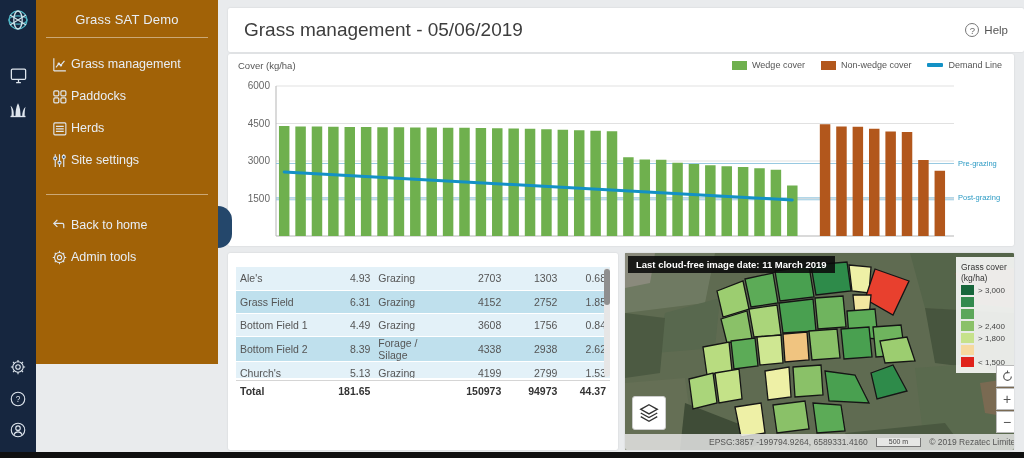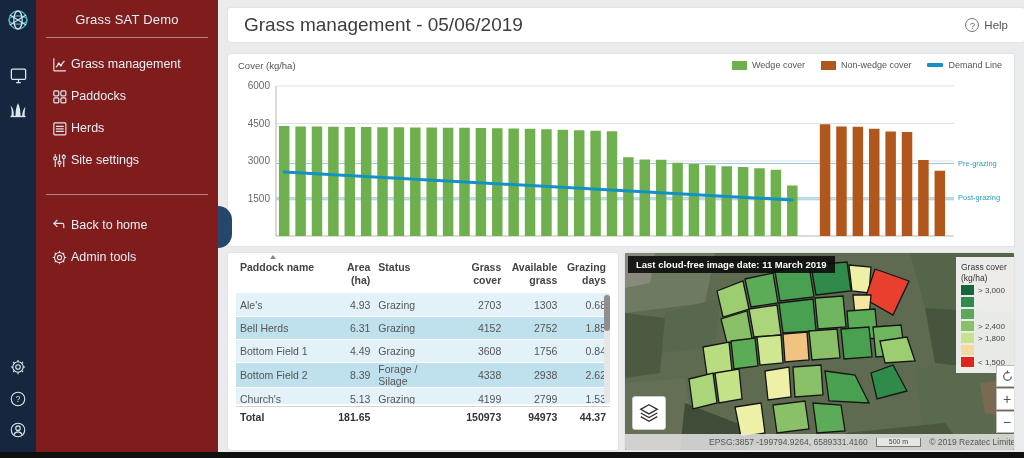--- a/index.html
+++ b/index.html
@@ -5,33 +5,33 @@
   * { margin:0; padding:0; box-sizing:border-box; }
   html,body { width:1024px; height:458px; overflow:hidden; background:#101010;
     font-family:"Liberation Sans", sans-serif; }
   .app { position:relative; width:1024px; height:452px; background:#e9ebed; }
 
   
   .rail { position:absolute; left:0; top:0; width:36px; height:452px; background:#16263f; z-index:5; }
   .rail .ricon { position:absolute; left:0; width:36px; display:flex; justify-content:center; color:#dfe6ee; }
 
   
-  .sidebar { position:absolute; left:36px; top:0; width:182px; height:452px; background:#7f1d1d; color:#e8eef5; z-index:4; }
+  .sidebar { position:absolute; left:36px; top:0; width:182px; height:364px; background:#a16207; color:#e8eef5; z-index:4; }
   .sb-title { text-align:center; font-size:13px; padding:12px 6px 10px; letter-spacing:.2px; }
   .sb-div { height:1px; background:rgba(255,255,255,.45); margin:0 10px; }
   .sb-nav { padding:10px 0 6px; }
   .sb-item { display:flex; align-items:center; gap:3px; padding:7px 14px; font-size:12.5px; cursor:pointer; }
   .sb-item .icn { width:18px; height:18px; flex:0 0 18px; display:flex; align-items:center; justify-content:center; }
   .handle { position:absolute; left:218px; top:206px; width:14px; height:42px; background:#24476b;
     border-radius:0 21px 21px 0; z-index:3; }
 
   
   .main { position:absolute; left:218px; top:0; width:806px; height:452px; }
   .card { background:#fff; border-radius:2px; box-shadow:0 0 2px rgba(0,0,0,.12); position:absolute; }
-  .header-card { left:10px; top:8px; width:796px; height:34px; display:flex; align-items:center;
+  .header-card { left:10px; top:8px; width:796px; height:44px; display:flex; align-items:center;
     justify-content:space-between; padding:0 16px; }
   .page-title { font-size:19px; color:#3d3d3d; }
   .help { display:flex; align-items:center; gap:5px; font-size:11.5px; color:#555; cursor:pointer; }
   .help .qcirc { width:14px; height:14px; border:1.2px solid #777; border-radius:50%; font-size:9.5px;
     display:flex; align-items:center; justify-content:center; color:#666; }
 
   
   .chart-card { left:10px; top:54px; width:786px; height:192px; padding:6px 8px 4px; }
   .chart-top { display:flex; justify-content:space-between; align-items:flex-start; height:20px; }
   .yaxis-title { font-size:9.5px; color:#555; padding-left:2px; }
@@ -44,21 +44,21 @@
   
   .table-card { left:10px; top:253px; width:390px; height:197px; padding:6px 8px; overflow:hidden; }
   table.pdk { width:100%; border-collapse:collapse; table-layout:fixed; font-size:10.5px; color:#555; }
   table.pdk col.c0{width:26%} table.pdk col.c1{width:11%} table.pdk col.c2{width:21%}
   table.pdk col.c3{width:14%} table.pdk col.c4{width:15%} table.pdk col.c5{width:13%}
   table.pdk th { font-weight:bold; color:#444; text-align:left; vertical-align:top; padding:2px 4px 6px;
     line-height:1.25; position:relative; cursor:pointer; }
   table.pdk th.num, table.pdk td.num { text-align:right; }
   .sort-ind { position:absolute; top:-4px; left:34px; width:0; height:0; border-left:3.5px solid transparent;
     border-right:3.5px solid transparent; border-bottom:4.5px solid #888; }
-  .tbody-wrap { position:relative; height:111px; overflow:hidden; }
+  .tbody-wrap { position:relative; height:111px; overflow:hidden;margin-top:8px; }
   table.pdk td { padding:0 4px; height:23px; }
   tbody#rows tr { background:#e3f1f8; }
   tbody#rows tr.alt { background:#bfe0ed; }
   tbody#rows tr td { border-bottom:1.5px solid #fff; }
   .sb-track { position:absolute; right:0; top:1px; bottom:1px; width:6px; background:#e6e6e6; border-radius:3px; }
   .sb-thumb { position:absolute; top:1px; left:0; width:6px; height:36px; background:#8f8f8f; border-radius:3px; cursor:pointer; }
   table.totals { margin-top:2px; }
   table.totals td { font-weight:bold; color:#333; height:20px; }
   table.totals tr:first-child td { border-top:1px solid #d5d5d5; }
 
@@ -294,63 +294,41 @@
           <rect x="632.9990243902439" y="48.75" width="10.489756097560976" height="107.25" fill="#b2571c"></rect>
           <rect x="649.389268292683" y="51.5" width="10.489756097560976" height="104.5" fill="#b2571c"></rect>
           <rect x="665.779512195122" y="52" width="10.489756097560976" height="104" fill="#b2571c"></rect>
           <rect x="682.169756097561" y="80" width="10.489756097560976" height="76" fill="#b2571c"></rect>
           <rect x="698.5600000000001" y="90.75" width="10.489756097560976" height="65.25" fill="#b2571c"></rect>
           <line x1="48.19512195121951" y1="92" x2="556.2926829268293" y2="120" stroke="#1391c5" stroke-width="3" stroke-linecap="round"></line>
         </svg>
     </div>
 
     <div class="card table-card">
-      <table class="pdk">
-        <colgroup>
-            <col class="c0">
-            <col class="c1">
-            <col class="c2">
-            <col class="c3">
-            <col class="c4">
-            <col class="c5">
-          </colgroup>
-        <thead>
-          <tr>
-            <th>
-              <span class="sort-ind"></span>
-              <span>Paddock name</span></th>
-            <th class="num">Area (ha)</th>
-            <th>Status</th>
-            <th class="num">Grass cover</th>
-            <th class="num">Available grass</th>
-            <th class="num">Grazing days</th>
-          </tr>
-        </thead>
-      </table>
       <div class="tbody-wrap">
         <table class="pdk">
           <colgroup>
               <col class="c0">
               <col class="c1">
               <col class="c2">
               <col class="c3">
               <col class="c4">
               <col class="c5">
             </colgroup>
           <tbody id="rows">
               <tr>
                 <td>Ale's</td>
                 <td class="num">4.93</td>
                 <td>Grazing</td>
                 <td class="num">2703</td>
                 <td class="num">1303</td>
                 <td class="num">0.68</td>
               </tr>
               <tr class="alt">
-                <td>Bell Herds</td>
+                <td>Grass Field</td>
                 <td class="num">6.31</td>
                 <td>Grazing</td>
                 <td class="num">4152</td>
                 <td class="num">2752</td>
                 <td class="num">1.85</td>
               </tr>
               <tr>
                 <td>Bottom Field 1</td>
                 <td class="num">4.49</td>
                 <td>Grazing</td>

